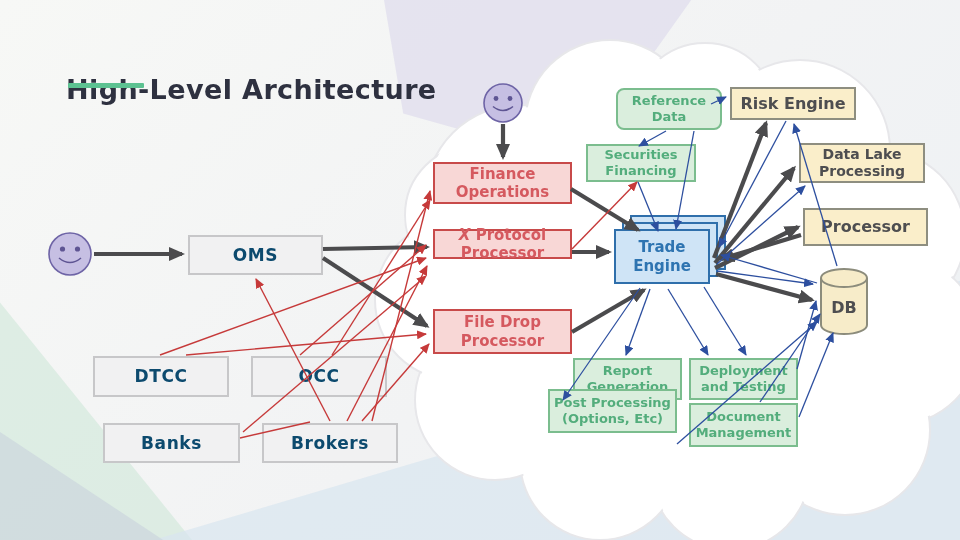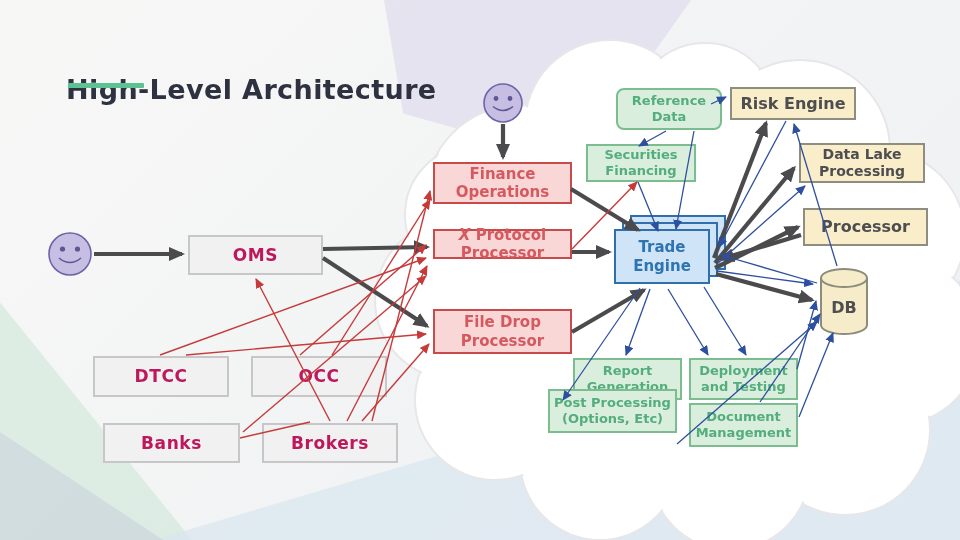--- a/index.html
+++ b/index.html
@@ -10,21 +10,21 @@
   .wash-green{background:#d5e9dd;opacity:.75;clip-path:polygon(0 56%,20% 100%,0 100%);}
   .wash-blue{background:#d9e6ef;opacity:.7;clip-path:polygon(16% 100%,100% 100%,100% 52%,54% 80%);}
   .wash-corner{background:#ccd7de;opacity:.75;clip-path:polygon(0 80%,17% 100%,0 100%);}
   svg.layer{position:absolute;left:0;top:0;pointer-events:none;}
   #cloud-layer{z-index:1;}
   #edge-layer{z-index:6;}
   .e-dark{stroke:#4b4b4d;stroke-width:4.2px;}
   .e-red{stroke:#c63a3a;stroke-width:1.4px;}
   .e-blue{stroke:#2d4f9f;stroke-width:1.3px;}
   .node{position:absolute;z-index:4;display:flex;align-items:center;justify-content:center;text-align:center;font-weight:bold;border:2px solid;box-sizing:border-box;line-height:1.22;padding:2px;}
-  .gray{background:#f1f1f2;border-color:#c7c7c9;color:#be185d;font-size:17px;letter-spacing:.6px;}
+  .gray{background:#f1f1f2;border-color:#c7c7c9;color:#0c4a6e;font-size:17px;letter-spacing:.6px;}
   .rednode{background:#f8d7d6;border-color:#c84a4a;color:#d5595f;font-size:15px;}
   .greennode{background:#daeedd;border-color:#7bbd8e;color:#53ad7c;font-size:13px;}
   .yellownode{background:#faeeca;border-color:#8e8e80;color:#4e4e50;font-size:15px;}
   .bluenode{background:#cfe4f6;border-color:#2f6fab;color:#2e74b1;font-size:15px;}
   .stackback{position:absolute;z-index:3;background:#cfe4f6;border:2px solid #2f6fab;box-sizing:border-box;}
   .title{position:absolute;left:66px;top:42px;z-index:8;font-size:27px;font-weight:bold;color:#2e3140;letter-spacing:.4px;margin-top:32px;}
   .title-bar{position:absolute;left:68px;top:83px;width:76px;height:5px;background:#5cc291;z-index:8;border-radius:1px;}
   .smiley{position:absolute;z-index:5;}
   .ital{font-style:italic;}
 </style>

